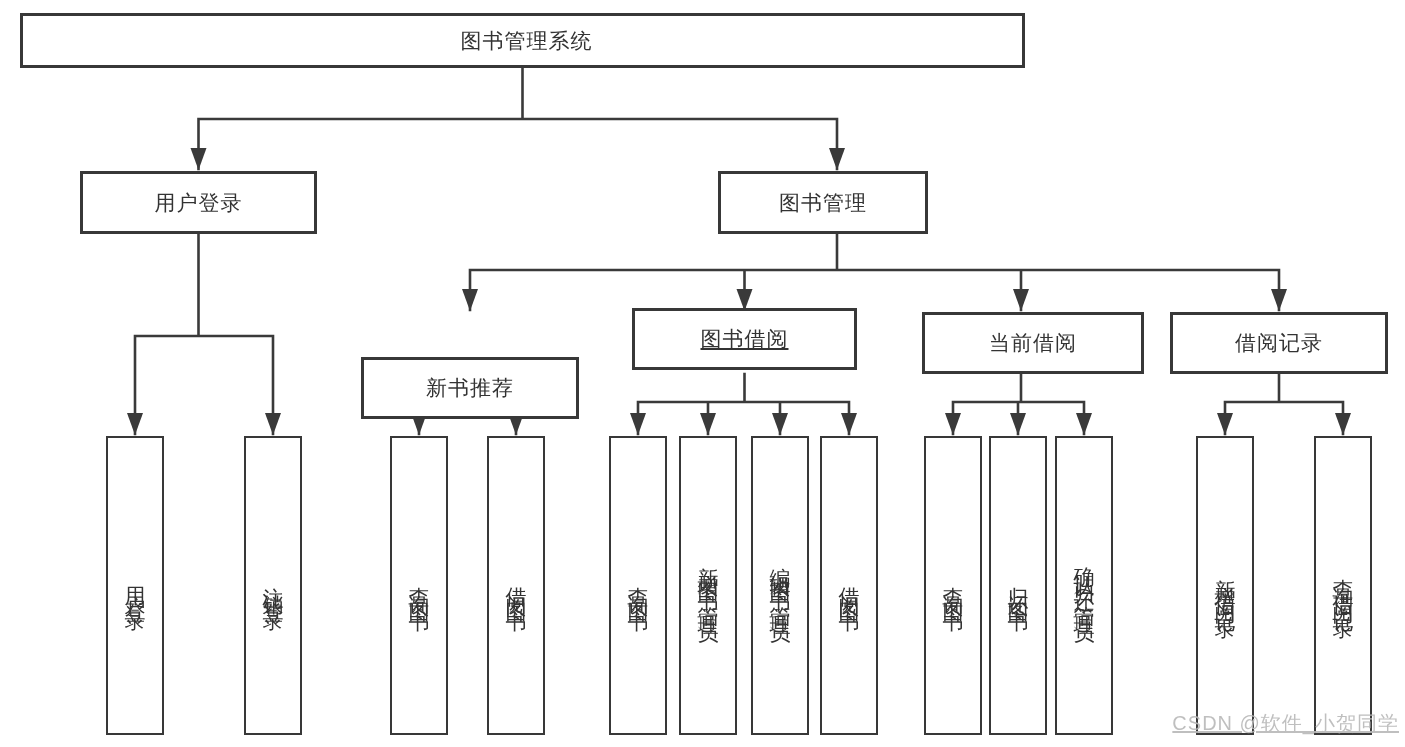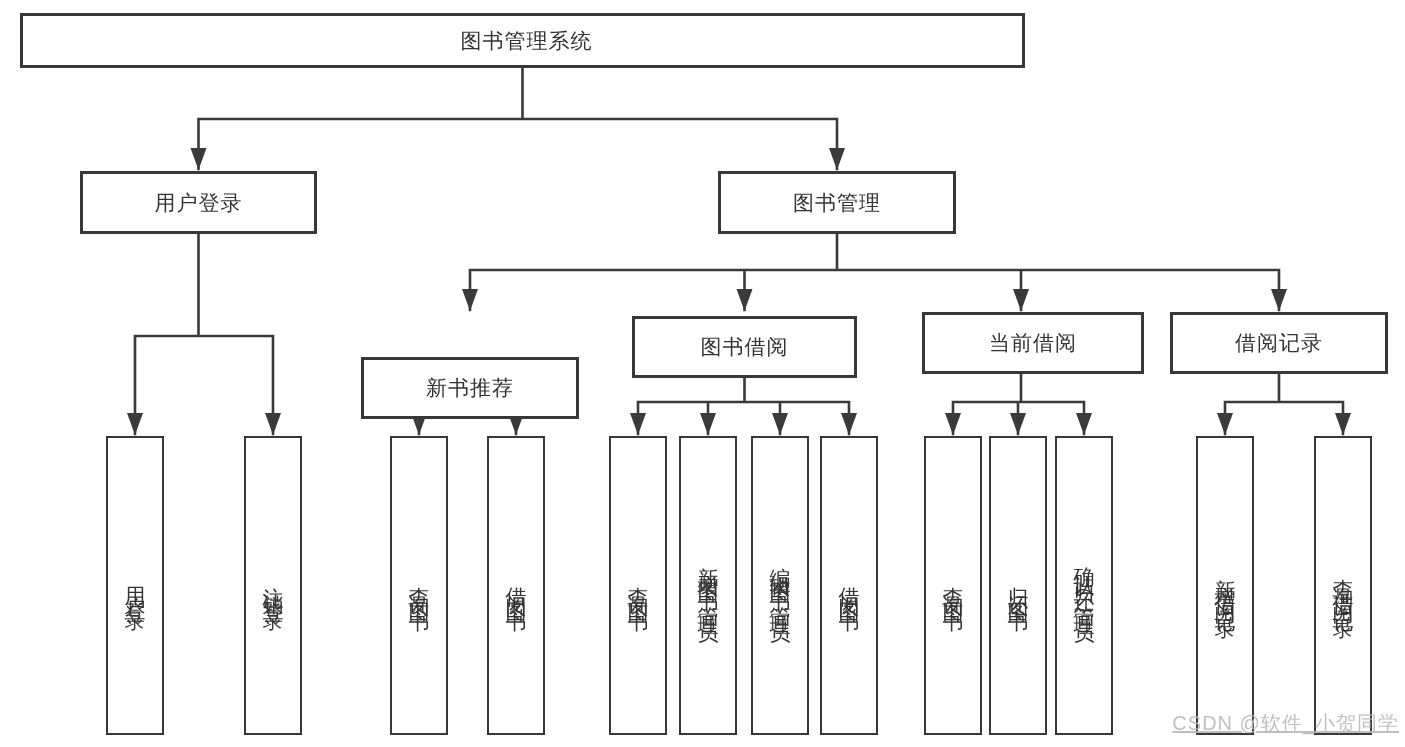--- a/index.html
+++ b/index.html
@@ -94,28 +94,28 @@
       <polygon points="1335,413 1351,413 1343,435"></polygon>
     </svg>
 
   <div class="node" style="left:20px;top:13px;width:1005px;height:55px;padding-left:8px;">
     <span class="hlabel">图书管理系统</span>
   </div>
 
   <div class="node" style="left:80px;top:171px;width:237px;height:63px;">
     <span class="hlabel">用户登录</span>
   </div>
-  <div class="node" style="left:718px;top:171px;width:238px;height:63px;">
+  <div class="node" style="left:718px;top:171px;width:210px;height:63px;">
     <span class="hlabel">图书管理</span>
   </div>
 
   <div class="node" style="left:361px;top:312px;width:218px;height:62px;margin-top:45px;">
     <span class="hlabel">新书推荐</span>
   </div>
-  <div class="node" style="left:632px;top:316px;width:225px;height:62px;">
+  <div class="node" style="left:632px;top:308px;width:225px;height:62px;text-decoration:underline;">
     <span class="hlabel">图书借阅</span>
   </div>
   <div class="node" style="left:922px;top:312px;width:222px;height:62px;">
     <span class="hlabel">当前借阅</span>
   </div>
   <div class="node" style="left:1170px;top:312px;width:218px;height:62px;">
     <span class="hlabel">借阅记录</span>
   </div>
 
   <div class="node leaf" style="left:106px;top:436px;width:58px;height:299px;">

